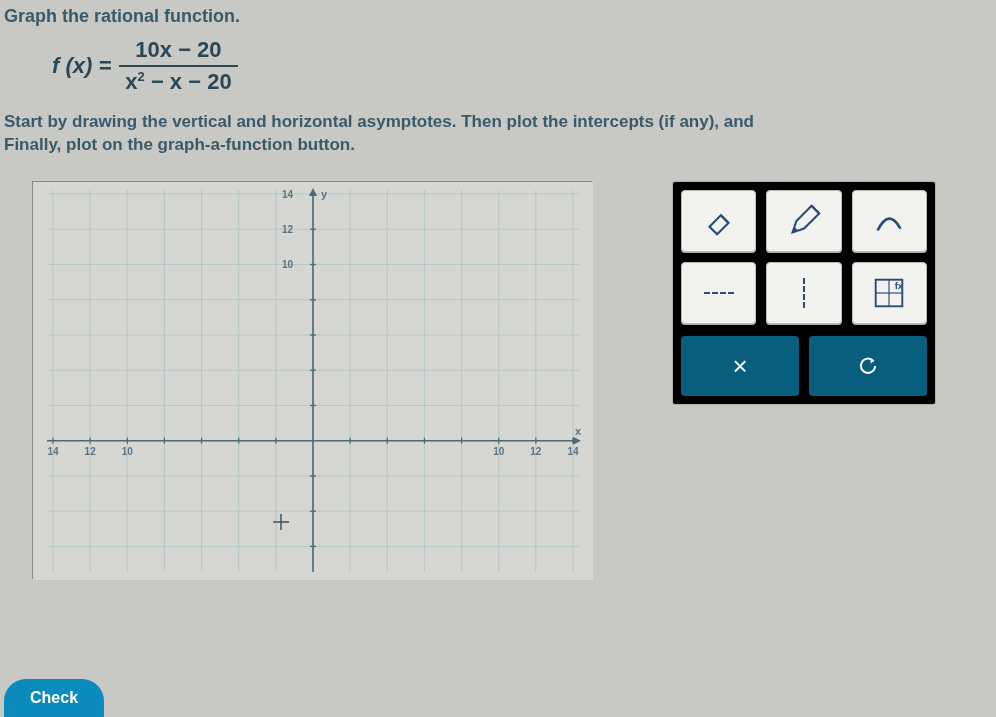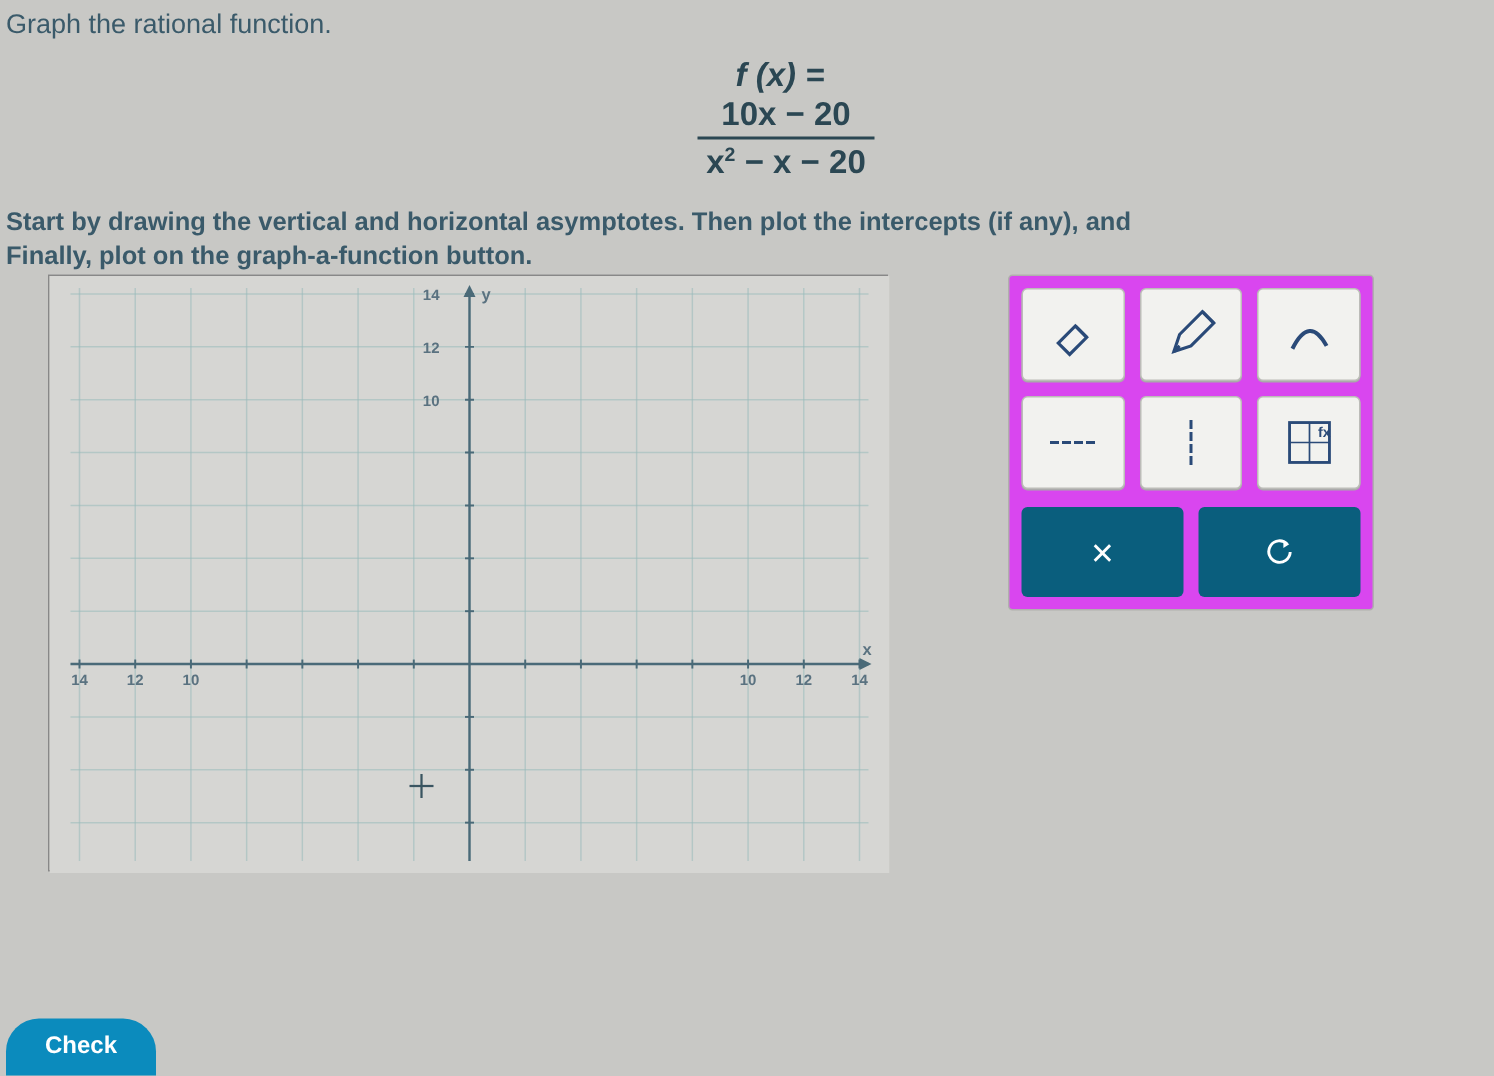--- a/index.html
+++ b/index.html
@@ -5,35 +5,35 @@
     * { box-sizing: border-box; margin: 0; padding: 0; }
     body {
       width: 996px;
       height: 717px;
       font-family: Arial, sans-serif;
       background: #c8c8c5;
       color: #3a5561;
       padding: 6px 0 0 4px;
       overflow: hidden;
     }
-    .prompt { font-size: 18px; font-weight: normal; color: #3a5a6a; margin-bottom: 2px; }
+    .prompt { font-size: 18px; font-weight: bold; color: #3a5a6a; margin-bottom: 2px; }
     .equation-block { margin: 10px 0 16px 48px; font-size: 22px; color: #2b4753; font-weight: bold; }
-    .eq-row { display: flex; align-items: center; flex-direction: column; }
+    .eq-row { display: flex; align-items: center; }
     .fxeq { margin-right: 8px; font-style: italic; }
     .fraction { display: inline-flex; flex-direction: column; align-items: center; }
     .numerator { padding: 0 6px 2px; }
     .denominator { border-top: 2.5px solid #2b4753; padding: 2px 6px 0; text-align: right; }
     .sup { font-size: 13px; vertical-align: super; }
-    .instructions { font-size: 17px; color: #3a5a6a; font-weight: bold; line-height: 1.35; margin-bottom: 0; }
+    .instructions { font-size: 17px; color: #3a5a6a; font-weight: bold; line-height: 1.35; margin-bottom: 24px; }
     .work-row { display: flex; gap: 80px; align-items: flex-start; padding-left: 28px; }
     .graph-wrap { width: 560px; height: 398px; border: 1px solid #888; background: #d6d6d3; position: relative; }
     .graph-wrap svg { display: block; }
     .tool-panel {
-      width: 244px;
-      background: #d946ef;
+      width: 264px;
+      background: #000000;
       border: 1px solid #b0b0ad;
       border-radius: 3px;
       padding: 8px;
     }
     .tool-grid { display: grid; grid-template-columns: repeat(3, 1fr); gap: 10px; }
     .tool-btn {
       height: 62px;
       background: #f2f2ef;
       border: 1px solid #bcbcb8;
       border-radius: 4px;

